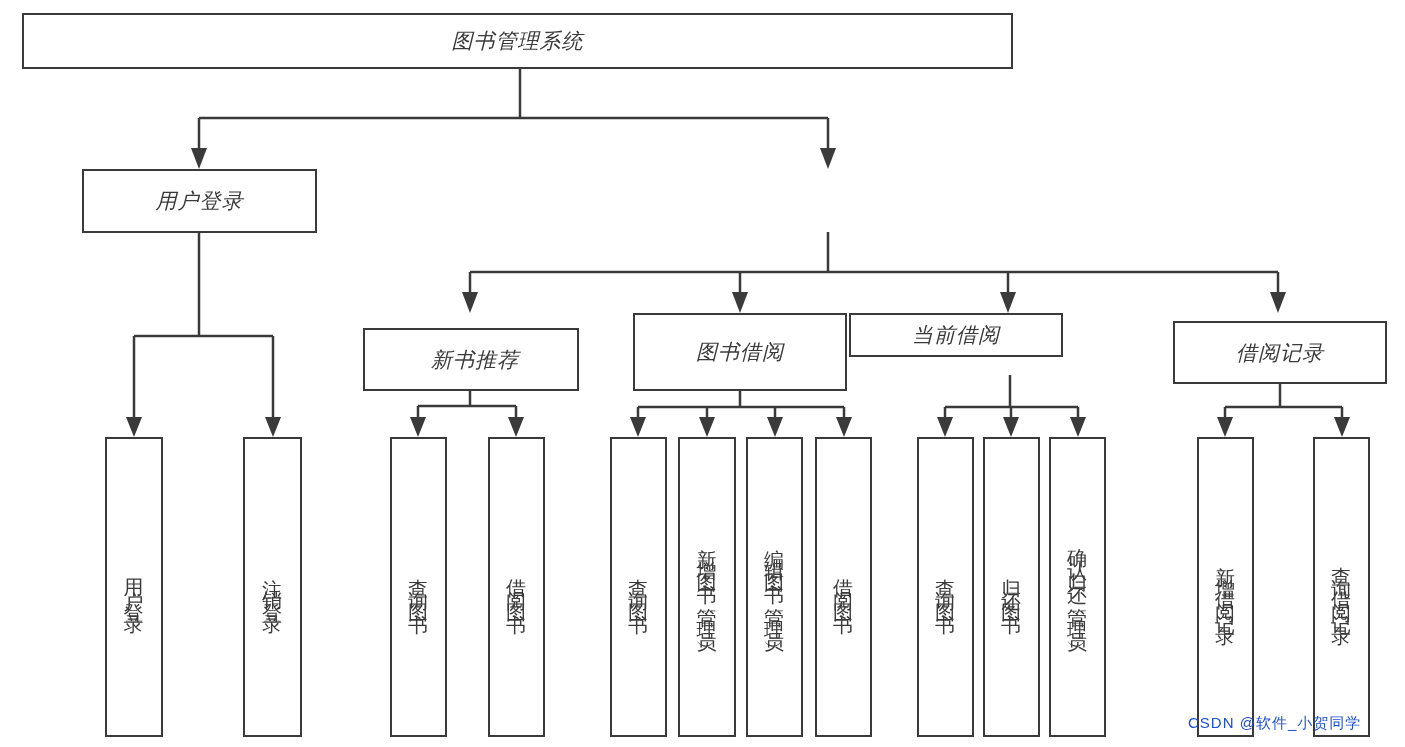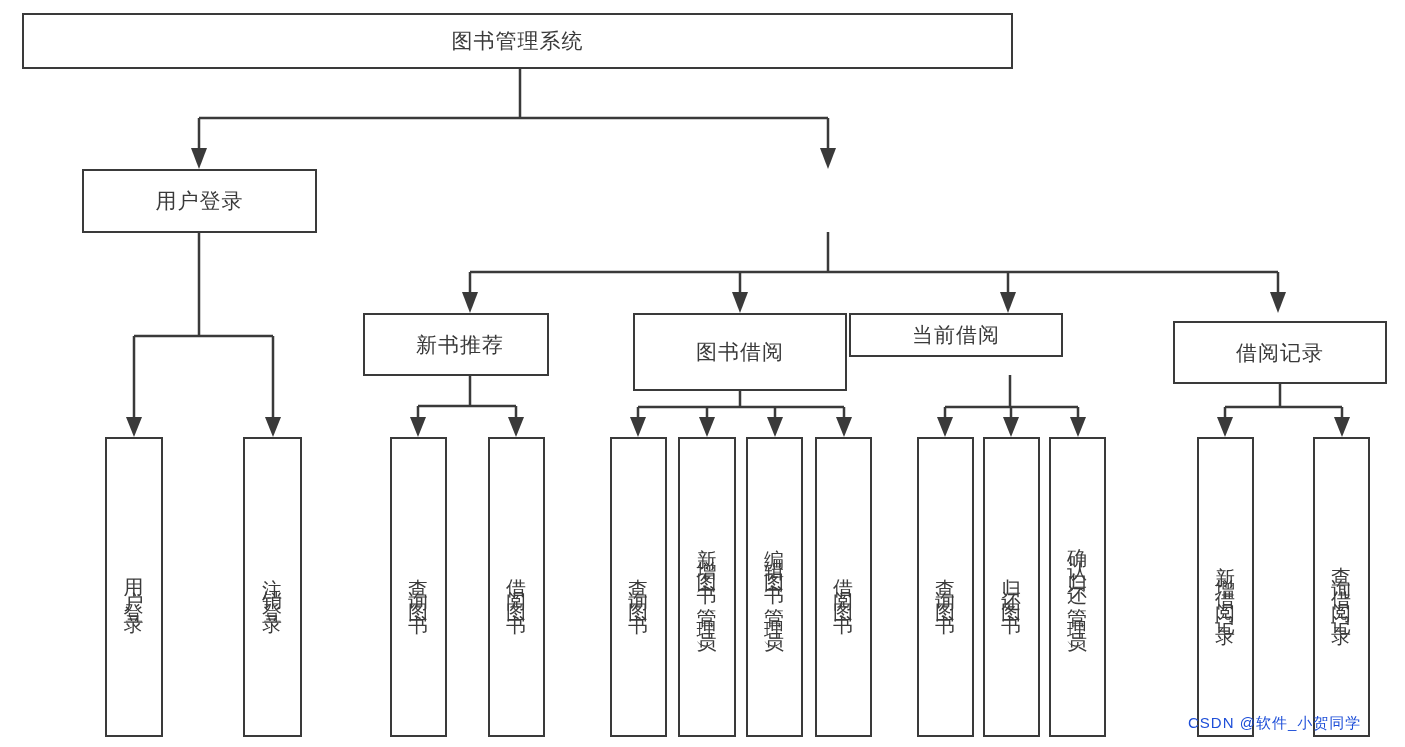--- a/index.html
+++ b/index.html
@@ -6,21 +6,21 @@
   .stage{
     position:relative;width:1405px;height:747px;background:#ffffff;
     font-family:"Liberation Sans",sans-serif;overflow:hidden;
   }
   .box{
     position:absolute;box-sizing:border-box;
     border:2px solid #3a3a3a;background:#ffffff;
     display:flex;align-items:center;justify-content:center;
     color:#3a3a3a;z-index:2;text-align:center;
   }
-  .hbox{font-size:21px;letter-spacing:1px;}
+  .hbox{font-size:21px;letter-spacing:1px;font-style:italic;}
   .vbox{
     writing-mode:vertical-rl;text-orientation:mixed;
     font-size:20px;letter-spacing:12px;line-height:1;
   }
   svg.wires{position:absolute;left:0;top:0;z-index:1;}
   svg.wires path{stroke:#3a3a3a;stroke-width:2.5;fill:none;}
   svg.wires polygon{fill:#3a3a3a;stroke:none;}
   .watermark{
     position:absolute;left:1188px;top:714px;z-index:4;
     color:#1d4ed8;font-size:15px;white-space:nowrap;letter-spacing:1px;
@@ -64,21 +64,21 @@
 
     <path d="M1280 375 V407 M1225 407 H1342 M1225 407 V418 M1342 407 V418"></path>
     <polygon points="1217,417 1233,417 1225,437"></polygon>
     <polygon points="1334,417 1350,417 1342,437"></polygon>
   </svg>
 
   <div class="box hbox" style="left:22px;top:13px;width:991px;height:56px;">图书管理系统</div>
 
   <div class="box hbox" style="left:82px;top:169px;width:235px;height:64px;">用户登录</div>
 
-  <div class="box hbox" style="left:363px;top:313px;width:186px;height:63px;padding-left:8px;">新书推荐</div>
+  <div class="box hbox" style="left:363px;top:328px;width:216px;height:63px;padding-left:8px;">新书推荐</div>
   <div class="box hbox" style="left:633px;top:313px;width:214px;height:78px;">图书借阅</div>
   <div class="box hbox" style="left:849px;top:313px;width:214px;height:44px;">当前借阅</div>
   <div class="box hbox" style="left:1173px;top:313px;width:214px;height:63px;margin-top:8px;">借阅记录</div>
 
   <div class="box vbox" style="left:105px;top:437px;width:58px;height:300px;">用户登录</div>
   <div class="box vbox" style="left:243px;top:437px;width:59px;height:300px;">注销登录</div>
 
   <div class="box vbox" style="left:390px;top:437px;width:57px;height:300px;">查询图书</div>
   <div class="box vbox" style="left:488px;top:437px;width:57px;height:300px;">借阅图书</div>
 

